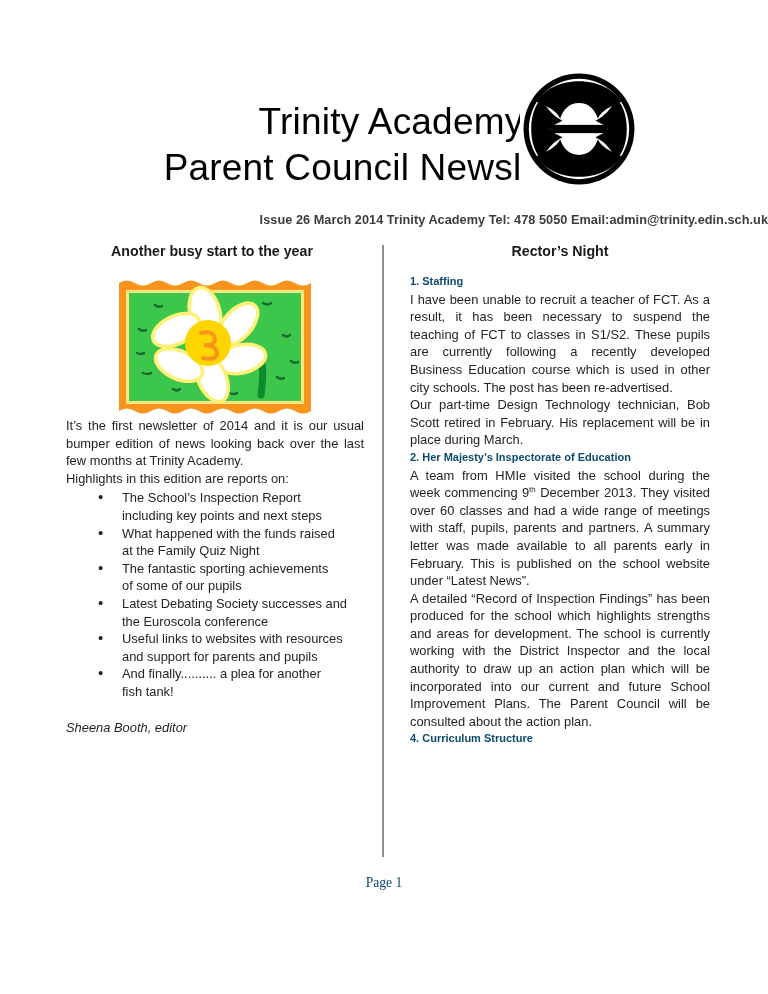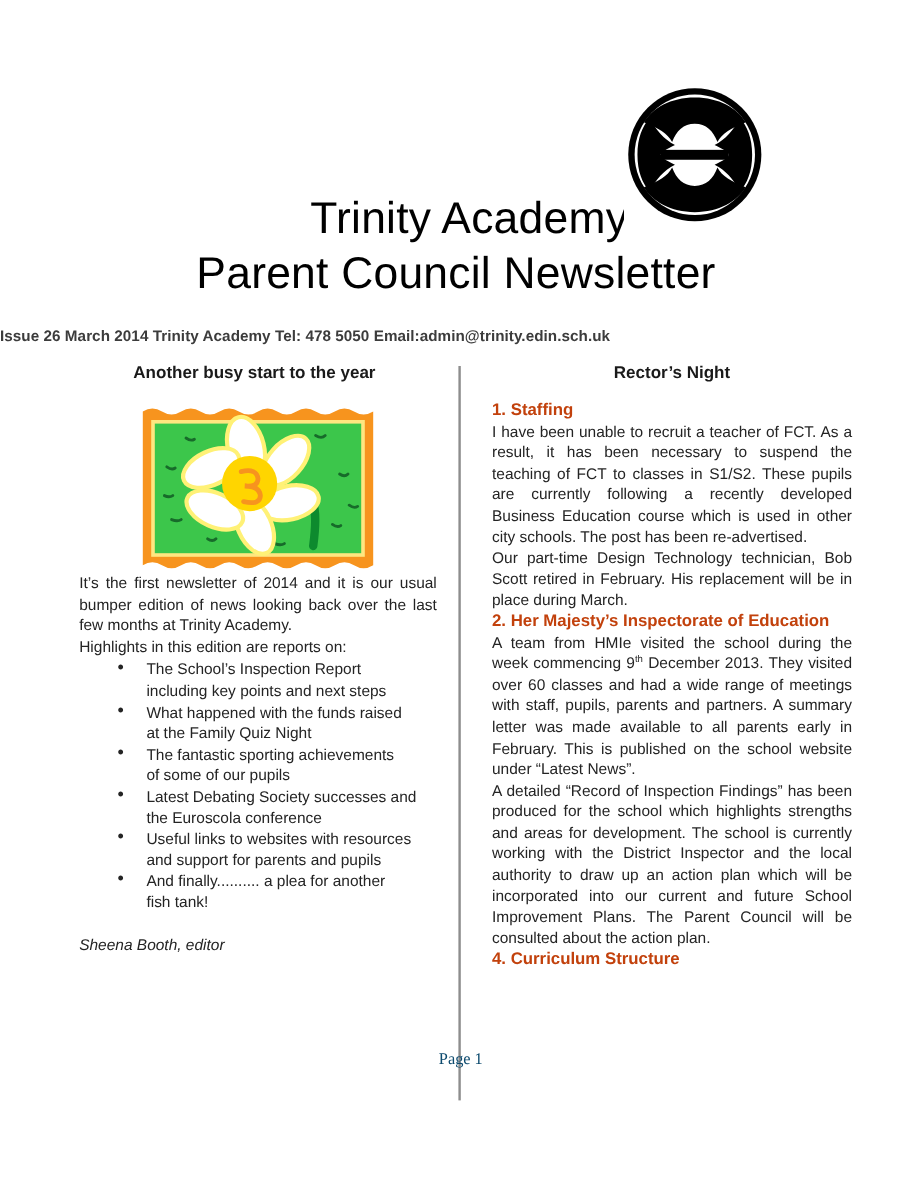--- a/index.html
+++ b/index.html
@@ -36,25 +36,25 @@
   .logo-wrap svg { display: block; width: 100%; height: 100%; }
 
   .title-line {
     text-align: center;
     font-size: 37px;
     line-height: 44px;
     font-weight: 400;
     letter-spacing: 0.2px;
     color: #000000;
   }
-  .title-line-1 { margin-top: 102px; padding-right: 30px; padding-left: 44px; }
+  .title-line-1 { margin-top: 42px; padding-right: 30px; padding-left: 44px; }
   .title-line-2 { margin-top: 2px; padding-right: 8px; }
 
   .issue-line {
-    text-align: left;
+    text-align: right;
     font-size: 12.7px;
     font-weight: bold;
     color: #3c3c3c;
     margin-top: 23px;
     letter-spacing: 0.05px;
   }
 
   
   .columns {
     position: relative;
@@ -138,23 +138,23 @@
   }
   ul.bullets li.lead-just { text-align: justify; text-align-last: left; }
   ul.bullets li .hang-out {
     display: block;
     margin-left: -10px;
   }
 
   
   .sect-head {
     font-weight: bold;
-    font-size: 14px;
+    font-size: 11px;
     line-height: 17.6px;
-    color: #c2410c;
+    color: #0c4a6e;
     margin: 0;
   }
   sup { font-size: 0.62em; vertical-align: super; line-height: 0; }
 
   
   .footer {
     position: absolute;
     left: 0;
     right: 0;
     top: 875px;

